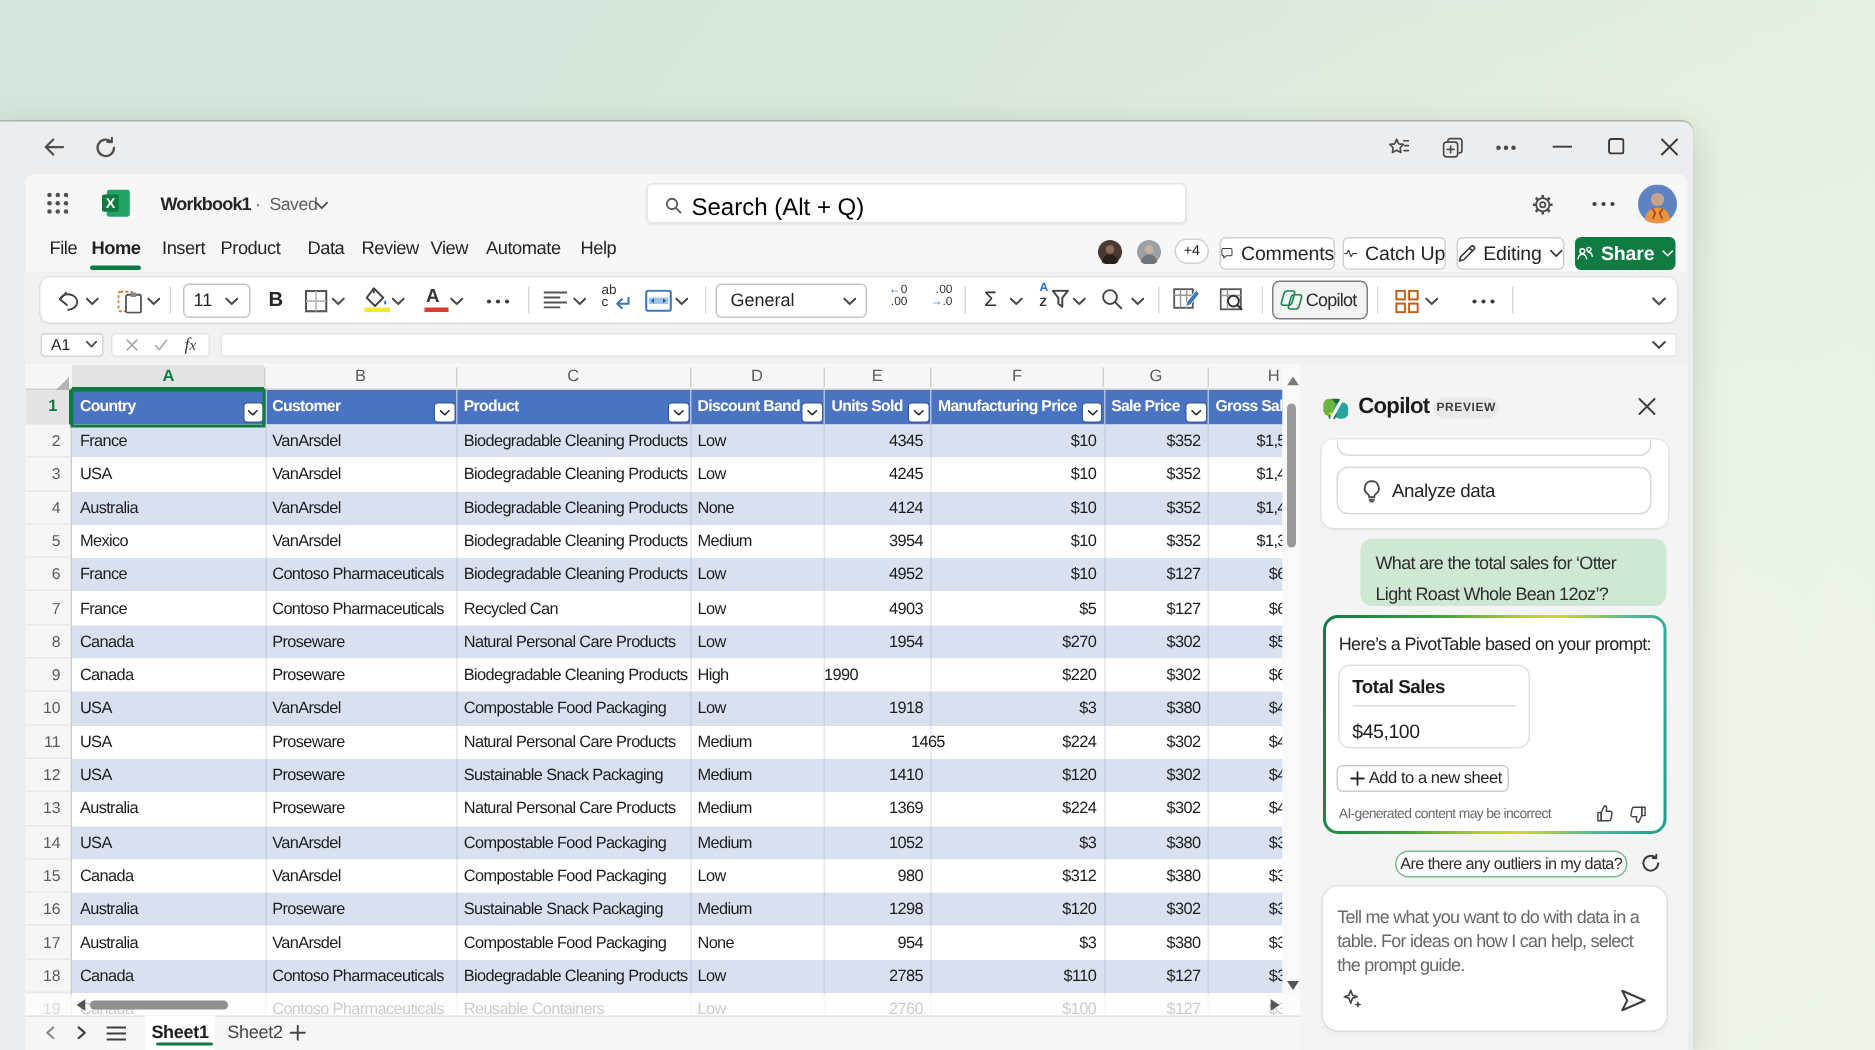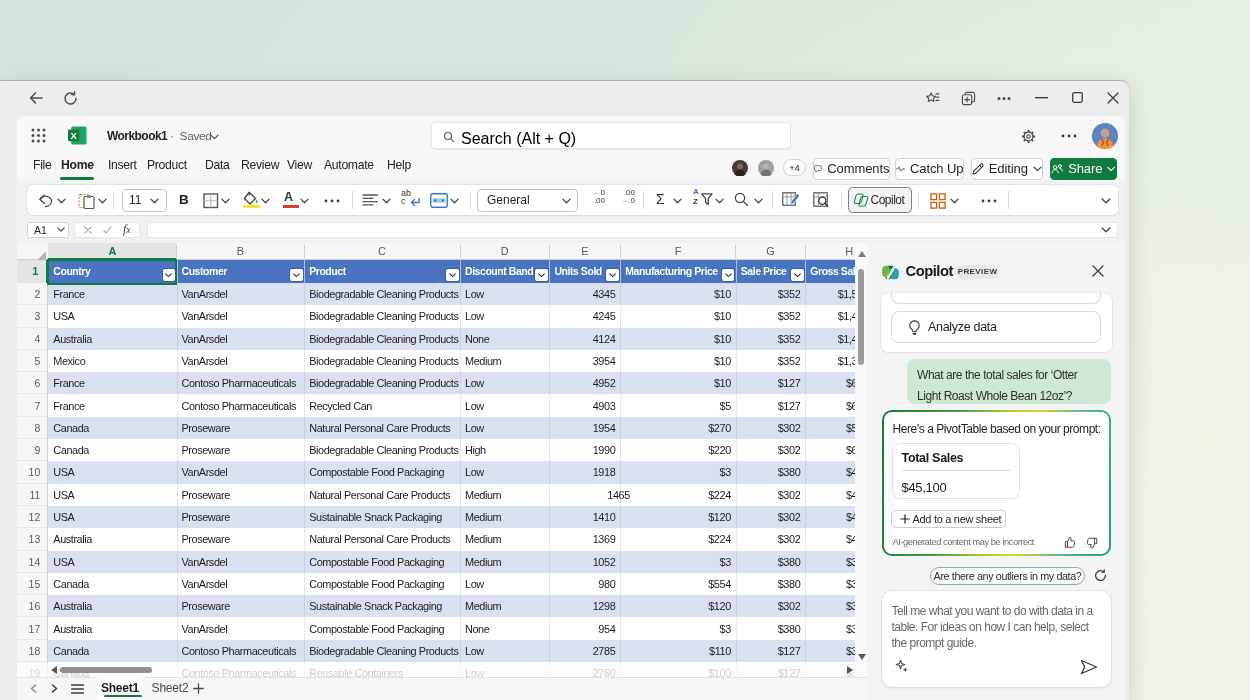--- a/index.html
+++ b/index.html
@@ -190,21 +190,21 @@
       <div class="btn" style="left:953.8px;top:6.5px;width:72px;height:22px">
         <svg width="12" height="12" viewBox="0 0 12 12" fill="none" stroke="#3a3a3a" stroke-width="1.1" stroke-linejoin="round">
             <path d="M1 11 L1.8 8.2 8.7 1.3 a1.4 1.4 0 0 1 2 0 L10.7 1.3 a1.4 1.4 0 0 1 0 2 L3.8 10.2 Z"></path>
             <path d="M7.7 2.3 l2 2"></path>
           </svg>
         <span>Editing</span>
         <svg width="9" height="6" viewBox="0 0 10 6.2">
             <path d="M1 1 L5 5 L9 1" stroke="#3a3a3a" fill="none" stroke-width="1.3" stroke-linecap="round" stroke-linejoin="round"></path>
           </svg>
       </div>
-      <div class="btn" style="left:1032.5px;top:6.5px;width:67px;height:22px;background:#0f7b41;border-color:#0f7b41;color:#fff;font-weight:400">
+      <div class="btn" style="left:1032.5px;top:6.5px;width:67px;height:22px;background:#0f7b41;border-color:#0f7b41;color:#fff;font-weight:700">
         <svg width="14" height="11" viewBox="0 0 14 11" fill="none" stroke="#fff" stroke-width="1.1" stroke-linecap="round">
             <circle cx="4.6" cy="4.2" r="1.9"></circle>
             <path d="M1.2 10.3 C1.6 7.8 3 6.7 4.6 6.7 C6.2 6.7 7.6 7.8 8 10.3"></path>
             <circle cx="9.8" cy="2.8" r="1.6"></circle>
             <path d="M9.3 5.1 C10.9 5.1 12.1 6.1 12.5 8.3"></path>
           </svg>
         <span>Share</span>
         <svg width="9" height="6" viewBox="0 0 10 6.2">
             <path d="M1 1 L5 5 L9 1" stroke="#fff" fill="none" stroke-width="1.3" stroke-linecap="round" stroke-linejoin="round"></path>
           </svg>
@@ -516,21 +516,21 @@
         <div class="abs" style="left:448px;top:174.3px;height:22.3px;line-height:22.8px;font-size:10.9px;color:#1c1c1c;letter-spacing:-0.42px;white-space:nowrap">Low</div>
         <div class="abs" style="left:532.4px;top:174.3px;width:65.89999999999998px;height:22.3px;line-height:22.8px;font-size:10.9px;color:#1c1c1c;letter-spacing:-0.42px;text-align:right">1954</div>
         <div class="abs" style="left:603.3px;top:174.3px;width:110.5px;height:22.3px;line-height:22.8px;font-size:10.9px;color:#1c1c1c;letter-spacing:-0.42px;text-align:right">$270</div>
         <div class="abs" style="left:718.8px;top:174.3px;width:64.5px;height:22.3px;line-height:22.8px;font-size:10.9px;color:#1c1c1c;letter-spacing:-0.42px;text-align:right">$302</div>
         <div class="abs" style="left:788.3px;top:174.3px;width:82.70000000000005px;height:22.3px;line-height:22.8px;font-size:10.9px;color:#1c1c1c;letter-spacing:-0.42px;text-align:right">$590,108</div>
         <div class="abs" style="left:31.3px;top:196.6px;width:844.7px;height:22.3px;background:#fff"></div>
         <div class="abs" style="left:36.3px;top:196.6px;height:22.3px;line-height:22.8px;font-size:10.9px;color:#1c1c1c;letter-spacing:-0.42px;white-space:nowrap">Canada</div>
         <div class="abs" style="left:164.5px;top:196.6px;height:22.3px;line-height:22.8px;font-size:10.9px;color:#1c1c1c;letter-spacing:-0.42px;white-space:nowrap">Proseware</div>
         <div class="abs" style="left:292.2px;top:196.6px;height:22.3px;line-height:22.8px;font-size:10.9px;color:#1c1c1c;letter-spacing:-0.42px;white-space:nowrap">Biodegradable Cleaning Products</div>
         <div class="abs" style="left:448px;top:196.6px;height:22.3px;line-height:22.8px;font-size:10.9px;color:#1c1c1c;letter-spacing:-0.42px;white-space:nowrap">High</div>
-        <div class="abs" style="left:532.4px;top:196.6px;width:65.89999999999998px;height:22.3px;line-height:22.8px;font-size:10.9px;color:#1c1c1c;letter-spacing:-0.42px;text-align:right">1990</div>
+        <div class="abs" style="left:532.4px;top:196.6px;width:65.89999999999998px;height:22.3px;line-height:22.8px;font-size:10.9px;color:#1c1c1c;letter-spacing:-0.42px;text-align:left">1990</div>
         <div class="abs" style="left:603.3px;top:196.6px;width:110.5px;height:22.3px;line-height:22.8px;font-size:10.9px;color:#1c1c1c;letter-spacing:-0.42px;text-align:right">$220</div>
         <div class="abs" style="left:718.8px;top:196.6px;width:64.5px;height:22.3px;line-height:22.8px;font-size:10.9px;color:#1c1c1c;letter-spacing:-0.42px;text-align:right">$302</div>
         <div class="abs" style="left:788.3px;top:196.6px;width:82.70000000000005px;height:22.3px;line-height:22.8px;font-size:10.9px;color:#1c1c1c;letter-spacing:-0.42px;text-align:right">$600,980</div>
         <div class="abs" style="left:31.3px;top:218.9px;width:844.7px;height:22.3px;background:#d9e1f1"></div>
         <div class="abs" style="left:36.3px;top:218.9px;height:22.3px;line-height:22.8px;font-size:10.9px;color:#1c1c1c;letter-spacing:-0.42px;white-space:nowrap">USA</div>
         <div class="abs" style="left:164.5px;top:218.9px;height:22.3px;line-height:22.8px;font-size:10.9px;color:#1c1c1c;letter-spacing:-0.42px;white-space:nowrap">VanArsdel</div>
         <div class="abs" style="left:292.2px;top:218.9px;height:22.3px;line-height:22.8px;font-size:10.9px;color:#1c1c1c;letter-spacing:-0.42px;white-space:nowrap">Compostable Food Packaging</div>
         <div class="abs" style="left:448px;top:218.9px;height:22.3px;line-height:22.8px;font-size:10.9px;color:#1c1c1c;letter-spacing:-0.42px;white-space:nowrap">Low</div>
         <div class="abs" style="left:532.4px;top:218.9px;width:65.89999999999998px;height:22.3px;line-height:22.8px;font-size:10.9px;color:#1c1c1c;letter-spacing:-0.42px;text-align:right">1918</div>
         <div class="abs" style="left:603.3px;top:218.9px;width:110.5px;height:22.3px;line-height:22.8px;font-size:10.9px;color:#1c1c1c;letter-spacing:-0.42px;text-align:right">$3</div>
@@ -571,21 +571,21 @@
         <div class="abs" style="left:532.4px;top:308.1px;width:65.89999999999998px;height:22.3px;line-height:22.8px;font-size:10.9px;color:#1c1c1c;letter-spacing:-0.42px;text-align:right">1052</div>
         <div class="abs" style="left:603.3px;top:308.1px;width:110.5px;height:22.3px;line-height:22.8px;font-size:10.9px;color:#1c1c1c;letter-spacing:-0.42px;text-align:right">$3</div>
         <div class="abs" style="left:718.8px;top:308.1px;width:64.5px;height:22.3px;line-height:22.8px;font-size:10.9px;color:#1c1c1c;letter-spacing:-0.42px;text-align:right">$380</div>
         <div class="abs" style="left:788.3px;top:308.1px;width:82.70000000000005px;height:22.3px;line-height:22.8px;font-size:10.9px;color:#1c1c1c;letter-spacing:-0.42px;text-align:right">$399,760</div>
         <div class="abs" style="left:31.3px;top:330.40000000000003px;width:844.7px;height:22.3px;background:#fff"></div>
         <div class="abs" style="left:36.3px;top:330.40000000000003px;height:22.3px;line-height:22.8px;font-size:10.9px;color:#1c1c1c;letter-spacing:-0.42px;white-space:nowrap">Canada</div>
         <div class="abs" style="left:164.5px;top:330.40000000000003px;height:22.3px;line-height:22.8px;font-size:10.9px;color:#1c1c1c;letter-spacing:-0.42px;white-space:nowrap">VanArsdel</div>
         <div class="abs" style="left:292.2px;top:330.40000000000003px;height:22.3px;line-height:22.8px;font-size:10.9px;color:#1c1c1c;letter-spacing:-0.42px;white-space:nowrap">Compostable Food Packaging</div>
         <div class="abs" style="left:448px;top:330.40000000000003px;height:22.3px;line-height:22.8px;font-size:10.9px;color:#1c1c1c;letter-spacing:-0.42px;white-space:nowrap">Low</div>
         <div class="abs" style="left:532.4px;top:330.40000000000003px;width:65.89999999999998px;height:22.3px;line-height:22.8px;font-size:10.9px;color:#1c1c1c;letter-spacing:-0.42px;text-align:right">980</div>
-        <div class="abs" style="left:603.3px;top:330.40000000000003px;width:110.5px;height:22.3px;line-height:22.8px;font-size:10.9px;color:#1c1c1c;letter-spacing:-0.42px;text-align:right">$554</div>
+        <div class="abs" style="left:603.3px;top:330.40000000000003px;width:110.5px;height:22.3px;line-height:22.8px;font-size:10.9px;color:#1c1c1c;letter-spacing:-0.42px;text-align:right">$312</div>
         <div class="abs" style="left:718.8px;top:330.40000000000003px;width:64.5px;height:22.3px;line-height:22.8px;font-size:10.9px;color:#1c1c1c;letter-spacing:-0.42px;text-align:right">$380</div>
         <div class="abs" style="left:788.3px;top:330.40000000000003px;width:82.70000000000005px;height:22.3px;line-height:22.8px;font-size:10.9px;color:#1c1c1c;letter-spacing:-0.42px;text-align:right">$372,400</div>
         <div class="abs" style="left:31.3px;top:352.7px;width:844.7px;height:22.3px;background:#d9e1f1"></div>
         <div class="abs" style="left:36.3px;top:352.7px;height:22.3px;line-height:22.8px;font-size:10.9px;color:#1c1c1c;letter-spacing:-0.42px;white-space:nowrap">Australia</div>
         <div class="abs" style="left:164.5px;top:352.7px;height:22.3px;line-height:22.8px;font-size:10.9px;color:#1c1c1c;letter-spacing:-0.42px;white-space:nowrap">Proseware</div>
         <div class="abs" style="left:292.2px;top:352.7px;height:22.3px;line-height:22.8px;font-size:10.9px;color:#1c1c1c;letter-spacing:-0.42px;white-space:nowrap">Sustainable Snack Packaging</div>
         <div class="abs" style="left:448px;top:352.7px;height:22.3px;line-height:22.8px;font-size:10.9px;color:#1c1c1c;letter-spacing:-0.42px;white-space:nowrap">Medium</div>
         <div class="abs" style="left:532.4px;top:352.7px;width:65.89999999999998px;height:22.3px;line-height:22.8px;font-size:10.9px;color:#1c1c1c;letter-spacing:-0.42px;text-align:right">1298</div>
         <div class="abs" style="left:603.3px;top:352.7px;width:110.5px;height:22.3px;line-height:22.8px;font-size:10.9px;color:#1c1c1c;letter-spacing:-0.42px;text-align:right">$120</div>
         <div class="abs" style="left:718.8px;top:352.7px;width:64.5px;height:22.3px;line-height:22.8px;font-size:10.9px;color:#1c1c1c;letter-spacing:-0.42px;text-align:right">$302</div>

